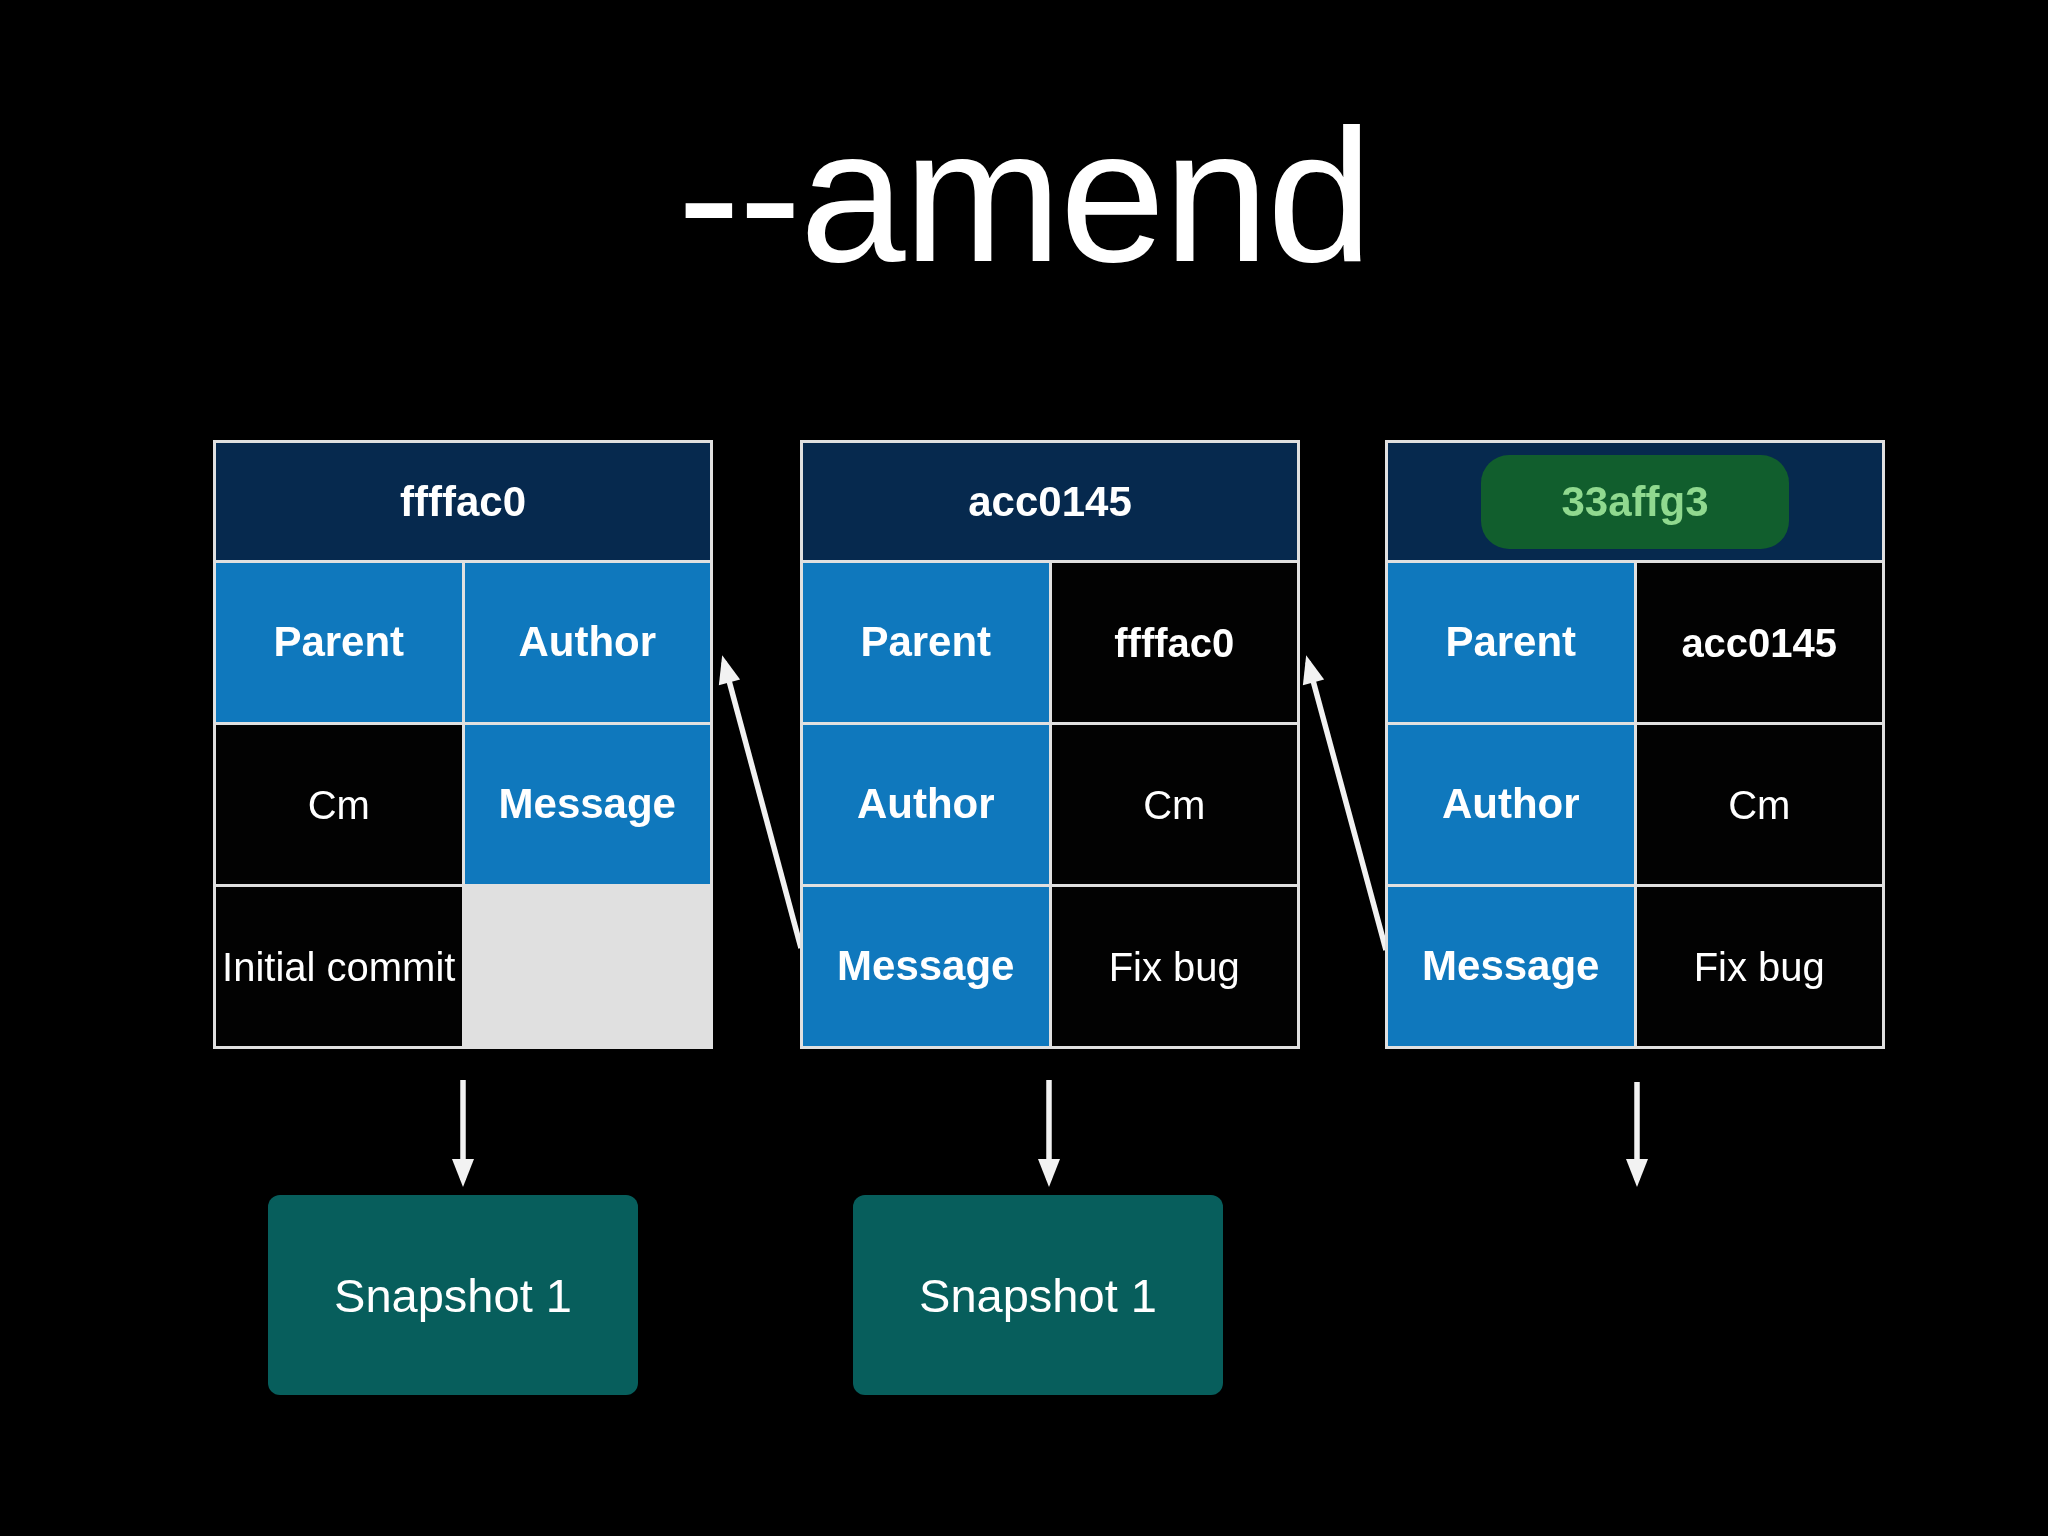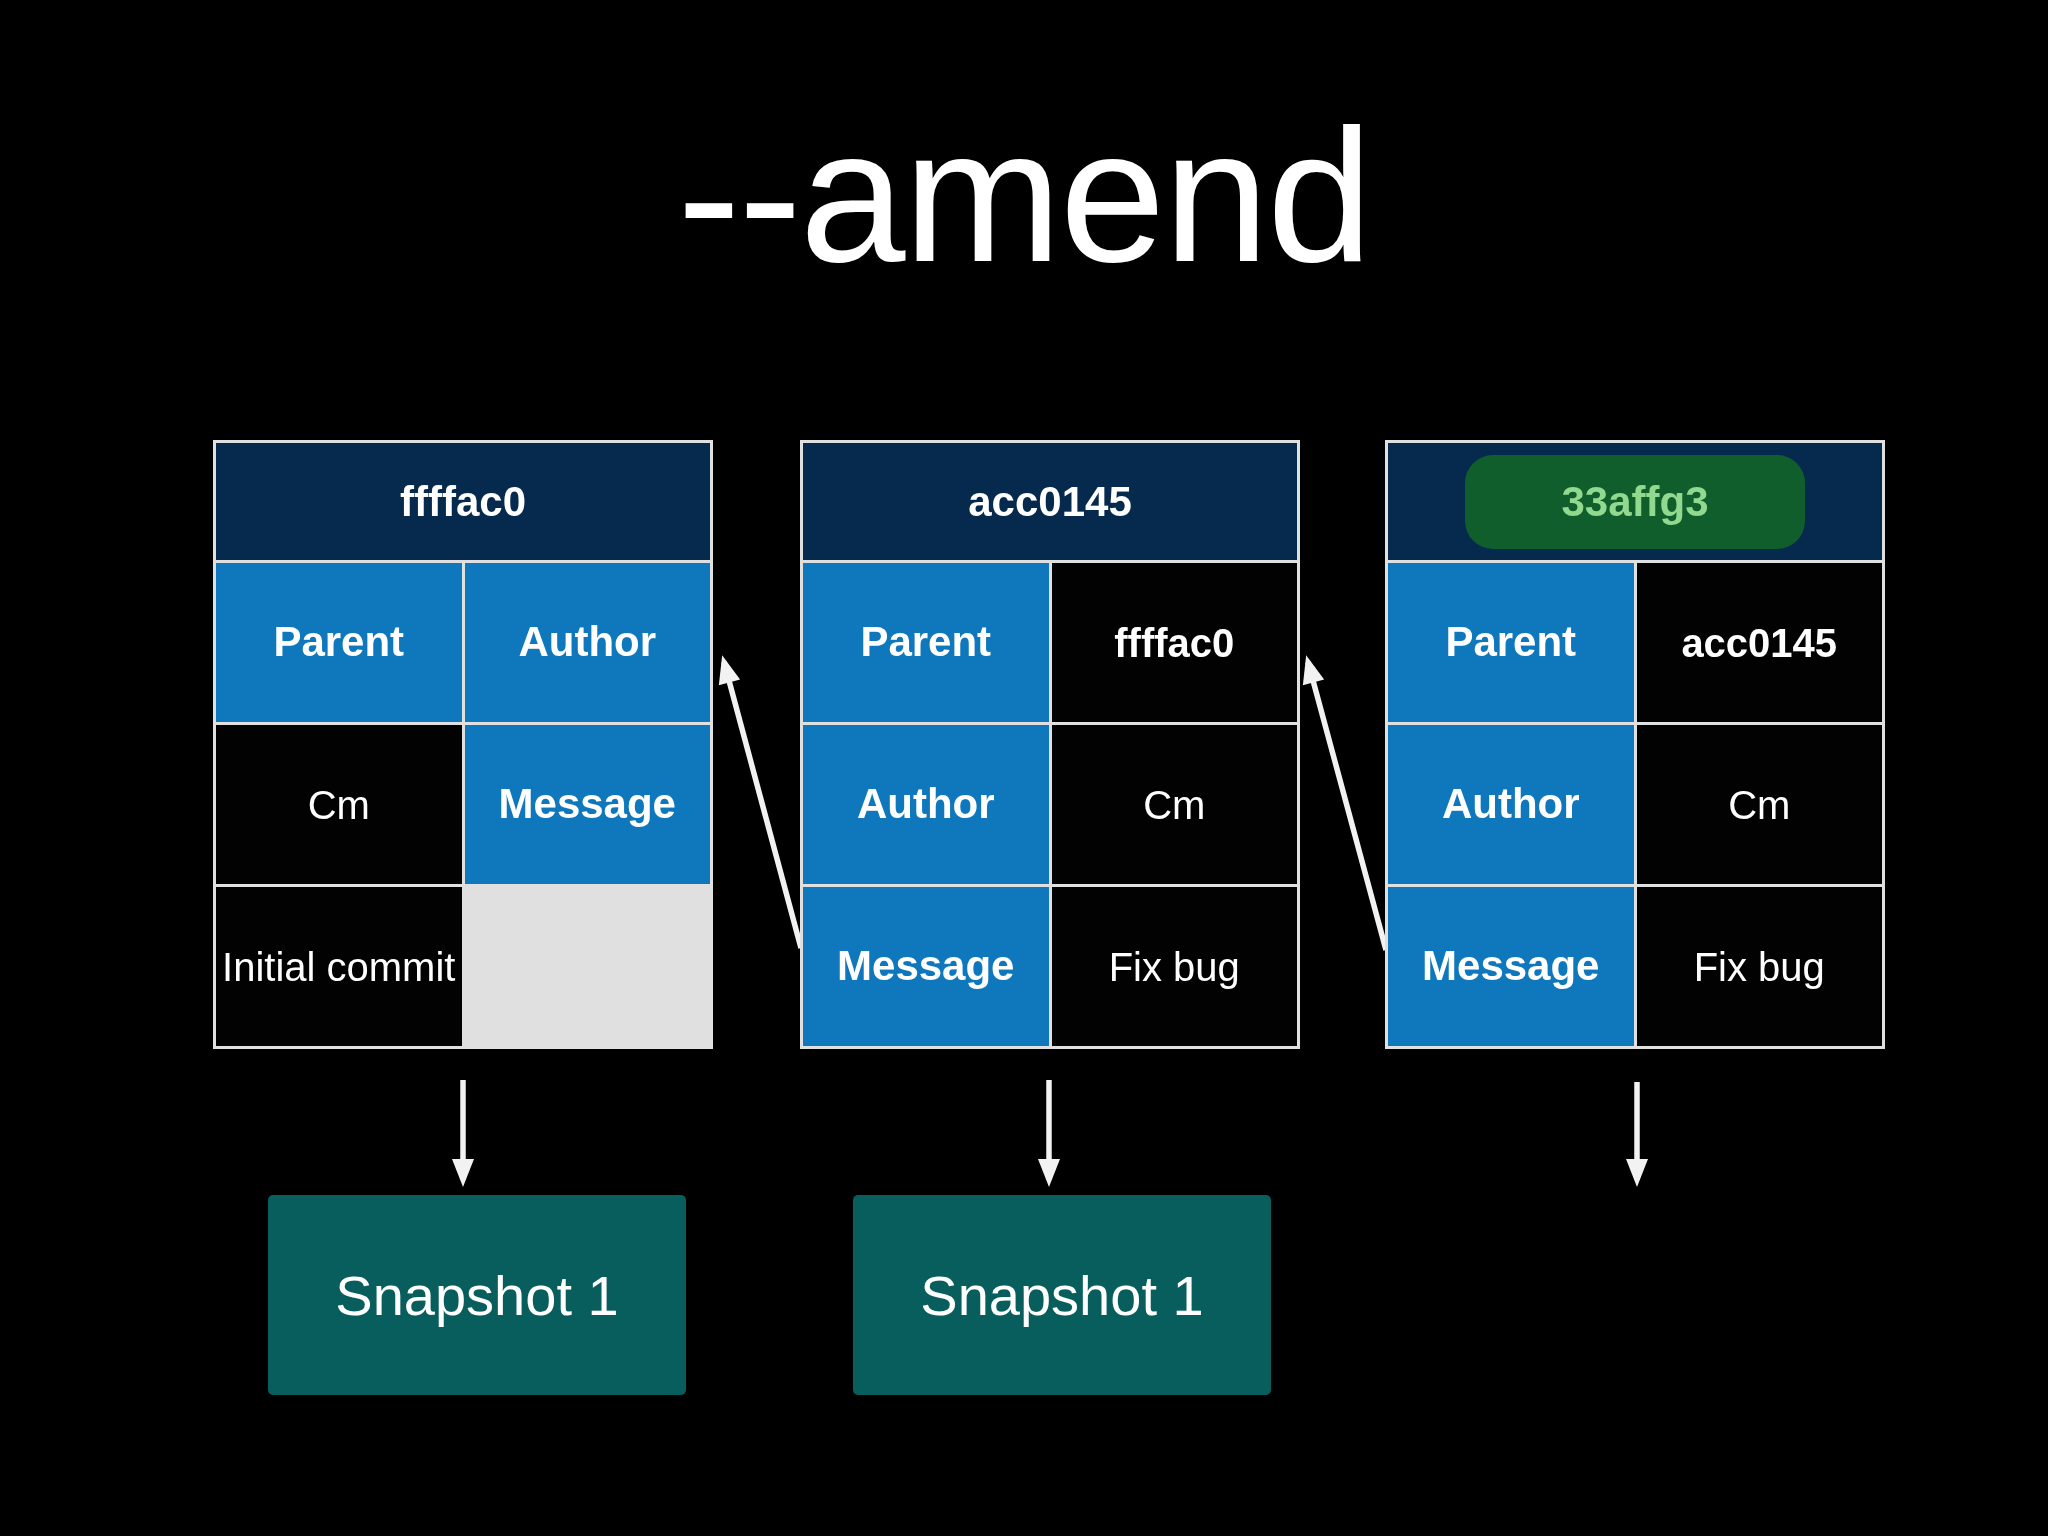--- a/index.html
+++ b/index.html
@@ -47,21 +47,21 @@
   }
   .t0{left:213px;} .t1{left:800px;} .t2{left:1385px;}
   .thead{
     grid-column:1 / span 2;
     background:var(--header-navy);
     display:flex;align-items:center;justify-content:center;
     color:var(--text-white);
     font-weight:bold;font-size:42px;
   }
   .badge{
-    width:340px;height:94px;
+    width:308px;height:94px;
     border-radius:28px;
     background:var(--badge-green-bg);
     display:flex;align-items:center;justify-content:center;
     color:var(--badge-green-text);
     font-weight:bold;font-size:42px;
   }
   .cell{
     display:flex;align-items:center;justify-content:center;
     text-align:right;
     color:var(--text-white);
@@ -69,26 +69,26 @@
     line-height:1.2;
     padding:4px;
     box-sizing:border-box;
   }
   .cell.label{background:var(--label-blue);font-weight:bold;font-size:42px;}
   .cell.value{background:var(--value-black);font-weight:400;}
   .cell.value.bold{font-weight:bold;}
   .snapshot{
     position:absolute;
     top:1195px;
-    width:418px;height:200px;
-    border-radius:5px;
+    width:370px;height:200px;
+    border-radius:12px;
     background:var(--snapshot-teal);
     display:flex;align-items:center;justify-content:center;
     color:var(--text-white);
-    font-size:56px;
+    font-size:47px;
   }
   .s0{left:268px;} .s1{left:853px;} .s2{left:1442px;}
   svg.arrows{position:absolute;top:0;left:0;width:2048px;height:1536px;pointer-events:none;}
   svg.arrows line{stroke:var(--arrow-white);stroke-width:5.5;}
   svg.arrows .ah{fill:var(--arrow-white);}
 </style>
 </head>
 <body>
 
 <div class="canvas">

